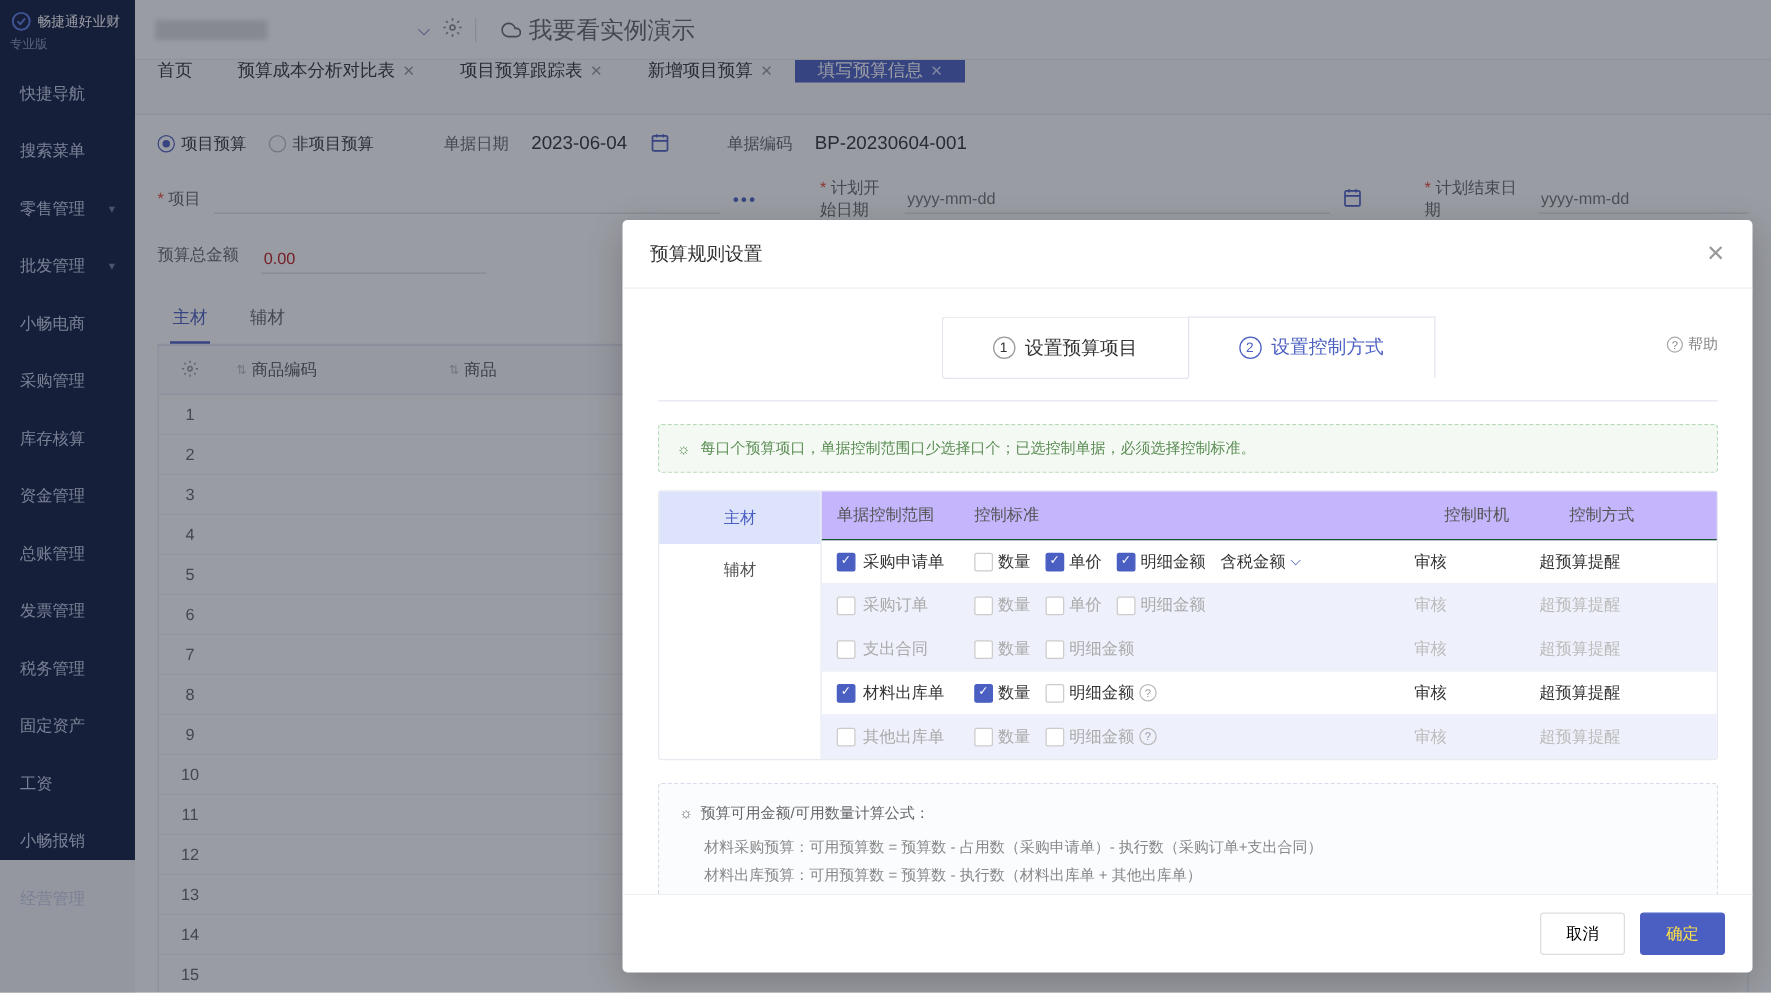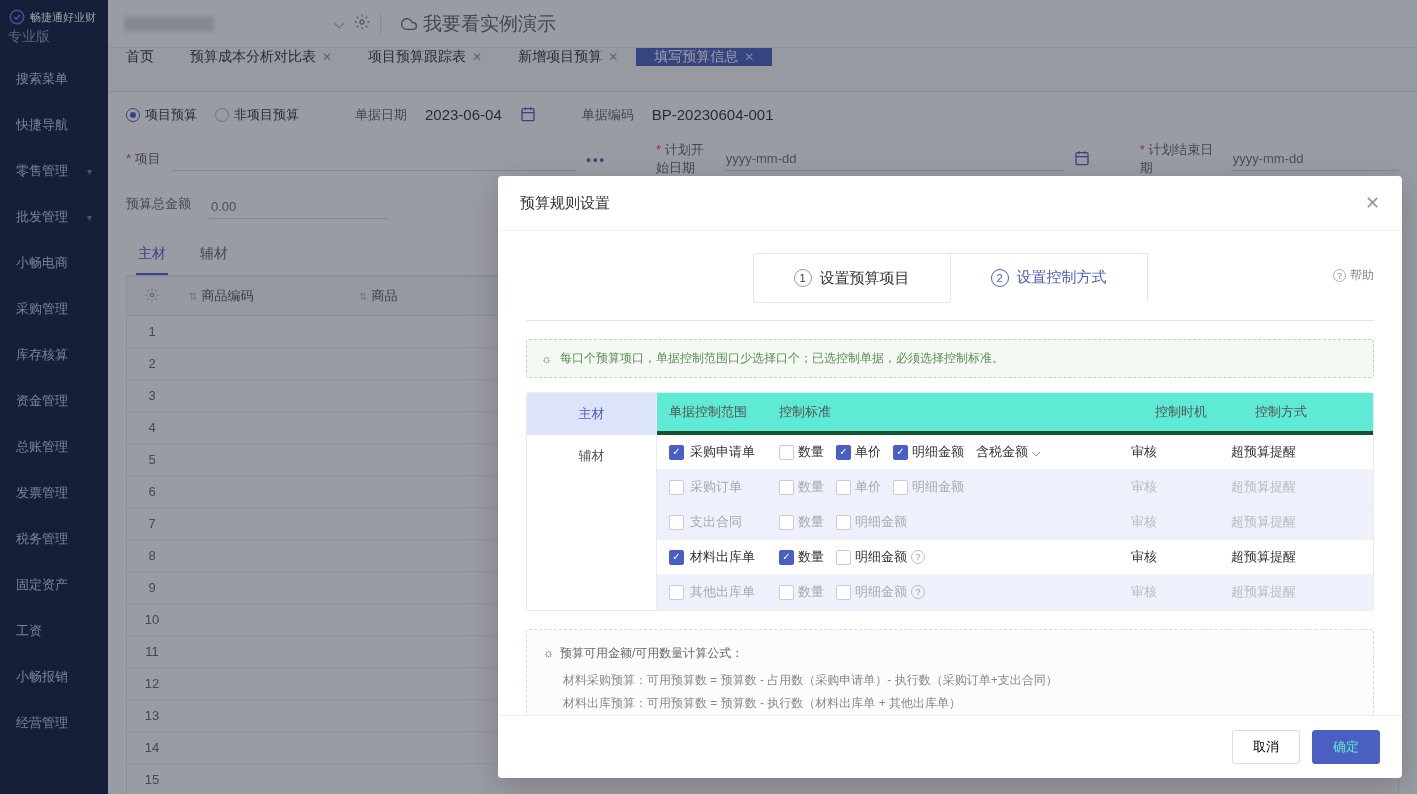--- a/index.html
+++ b/index.html
@@ -1,21 +1,21 @@
 <!DOCTYPE html>
 <html><head>
 <meta charset="utf-8">
 <style>
 *{box-sizing:border-box;margin:0;padding:0}
 body{font-family:"Microsoft YaHei","PingFang SC",sans-serif;font-size:13px;color:#333;background:#f5f6fa;overflow:hidden;width:1417px;height:794px;position:relative}
-.sidebar{position:absolute;left:0;top:0;width:108px;height:794px;background:#0f1c3f;color:#c4cde4}
+.sidebar{position:absolute;left:0;top:0;width:108px;height:688px;background:#0f1c3f;color:#c4cde4}
 .logo-row{display:flex;align-items:center;padding:8px 8px 2px;gap:4px}
 .logo-row svg{flex-shrink:0}
 .logo-text{font-size:11px;color:#fff;white-space:nowrap}
-.edition{font-size:14px;color:#8b96b5;padding:0 8px 10px}
+.edition{font-size:10px;color:#8b96b5;padding:0 8px 10px}
 .side-item{padding:14px 16px;font-size:13px;color:#c4cde4;cursor:pointer;display:flex;align-items:center;justify-content:space-between}
 .chev{font-size:10px;color:#6b7ca3}
 .main{position:absolute;left:108px;top:0;right:0;height:794px;background:#fff}
 .topbar{height:48px;display:flex;align-items:center;padding:0 16px;gap:10px;border-bottom:1px solid #eee}
 .org-sel{display:flex;align-items:center;gap:8px;color:#999;min-width:220px}
 .org-blur{background:#ddd;width:90px;height:16px;border-radius:2px;filter:blur(2px)}
 .gear{color:#888;cursor:pointer}
 .demo-link{display:flex;align-items:center;gap:6px;color:#666;font-size:19px;margin-left:10px}
 .tabs{height:44px;display:flex;align-items:flex-start;border-bottom:1px solid #e6e8f0;background:#fbfbfd}
 .tab{display:flex;align-items:center;padding:0 18px;font-size:14px;color:#333;cursor:pointer;gap:6px}
@@ -63,21 +63,21 @@
 .step-tab .num{display:inline-flex;width:18px;height:18px;border:1px solid #999;border-radius:50%;align-items:center;justify-content:center;font-size:11px}
 .step-tab.active .num{border-color:#4a5fc1;color:#4a5fc1}
 .help-link{position:absolute;right:0;top:14px;font-size:12px;color:#888;display:flex;align-items:center;gap:4px;cursor:pointer}
 .step-divider{border-bottom:1px solid #e3e6f0;margin-top:-1px;margin-bottom:18px}
 .tip-box{border:1px dashed #b7d9b7;background:#f4faf3;padding:10px 14px;font-size:12px;color:#5a8c54;border-radius:3px;display:flex;align-items:center;gap:8px;margin-bottom:14px}
 .cfg{display:flex;border:1px solid #e8eaf2;border-radius:3px}
 .cfg-left{width:130px;border-right:1px solid #e8eaf2}
 .cfg-litem{padding:12px;text-align:center;font-size:13px;cursor:pointer;color:#555}
 .cfg-litem.sel{background:#dde3fb;color:#4a5fc1}
 .cfg-right{flex:1}
-.cfg-head{display:flex;background:#5eead4;border-bottom:4px solid #14532d}
+.cfg-head{display:flex;background:#c4b5fd;border-bottom:1px solid #14532d}
 .ch{padding:10px 12px;font-size:13px;color:#555}
 .ch1{width:110px}
 .ch2{flex:1}
 .ch3{width:100px}
 .ch4{width:130px}
 .cfg-row{display:flex;align-items:center;border-bottom:1px solid #f0f1f6;padding:8px 12px;font-size:13px}
 .cfg-row.dis{background:#eef0fb;color:#aaa}
 .cc1{width:110px;display:flex;align-items:center;gap:6px}
 .cc2{flex:1;display:flex;align-items:center;gap:12px;flex-wrap:wrap}
 .cc3{width:100px}
@@ -86,40 +86,40 @@
 .cb.ck{background:#4a5fc1;border-color:#4a5fc1;color:#fff}
 .cb.ck::after{content:"✓";font-size:10px;line-height:1}
 .opt{display:inline-flex;align-items:center;gap:4px}
 .dd-ico{color:#4a5fc1;cursor:pointer;font-size:11px}
 .info-ico{width:14px;height:14px;border:1px solid #bbb;border-radius:50%;display:inline-flex;align-items:center;justify-content:center;font-size:9px;color:#999}
 .dim{color:#bbb}
 .formula-box{border:1px dashed #d8dce8;background:#fbfcfe;padding:12px 16px;margin-top:18px;border-radius:3px;font-size:12px;color:#888;line-height:1.9}
 .formula-title{color:#666;display:flex;align-items:center;gap:6px;margin-bottom:4px}
 .dlg-foot{padding:14px 22px;display:flex;justify-content:flex-end;gap:12px;border-top:1px solid #eef0f5}
 .btn{padding:7px 20px;border-radius:3px;font-size:13px;cursor:pointer;border:1px solid #ddd;background:#fff}
-.btn.pri{background:#4a5fc1;border-color:#4a5fc1;color:#5eead4}
+.btn.pri{background:#4a5fc1;border-color:#4a5fc1;color:#fde047}
 </style>
 </head>
 <body>
 
 <div class="sidebar">
   <div class="logo-row">
     <svg width="18" height="18" viewBox="0 0 24 24">
         <circle cx="12" cy="12" r="9" fill="none" stroke="#5b7de8" stroke-width="2"></circle>
         <path d="M8 12l3 3 5-6" stroke="#5b7de8" stroke-width="2" fill="none"></path>
       </svg>
     <span class="logo-text">畅捷通好业财</span>
   </div>
   <div class="edition">专业版</div>
   <div id="side-items">
       <div class="side-item">
+        <span>快捷导航</span>
+      </div>
+      <div class="side-item">
         <span>搜索菜单</span>
-      </div>
-      <div class="side-item">
-        <span>快捷导航</span>
       </div>
       <div class="side-item">
         <span>零售管理</span>
         <span class="chev">▾</span>
       </div>
       <div class="side-item">
         <span>批发管理</span>
         <span class="chev">▾</span>
       </div>
       <div class="side-item">
@@ -242,21 +242,21 @@
             </svg></span>
       </div>
       <div class="field">
         <span class="lbl req">计划结束日期</span>
         <input class="inp" style="min-width: 60px;" placeholder="yyyy-mm-dd">
       </div>
     </div>
 
     <div class="form-row">
       <span class="lbl">预算总金额</span>
-      <input class="inp" style="color: #737373;" value="0.00">
+      <input class="inp" style="color: #b91c1c;" value="0.00">
     </div>
 
     <div class="subtabs">
       <div class="subtab active">主材</div>
       <div class="subtab">辅材</div>
     </div>
 
     <div class="grid">
       <div class="grid-head">
         <div class="gh c0">

